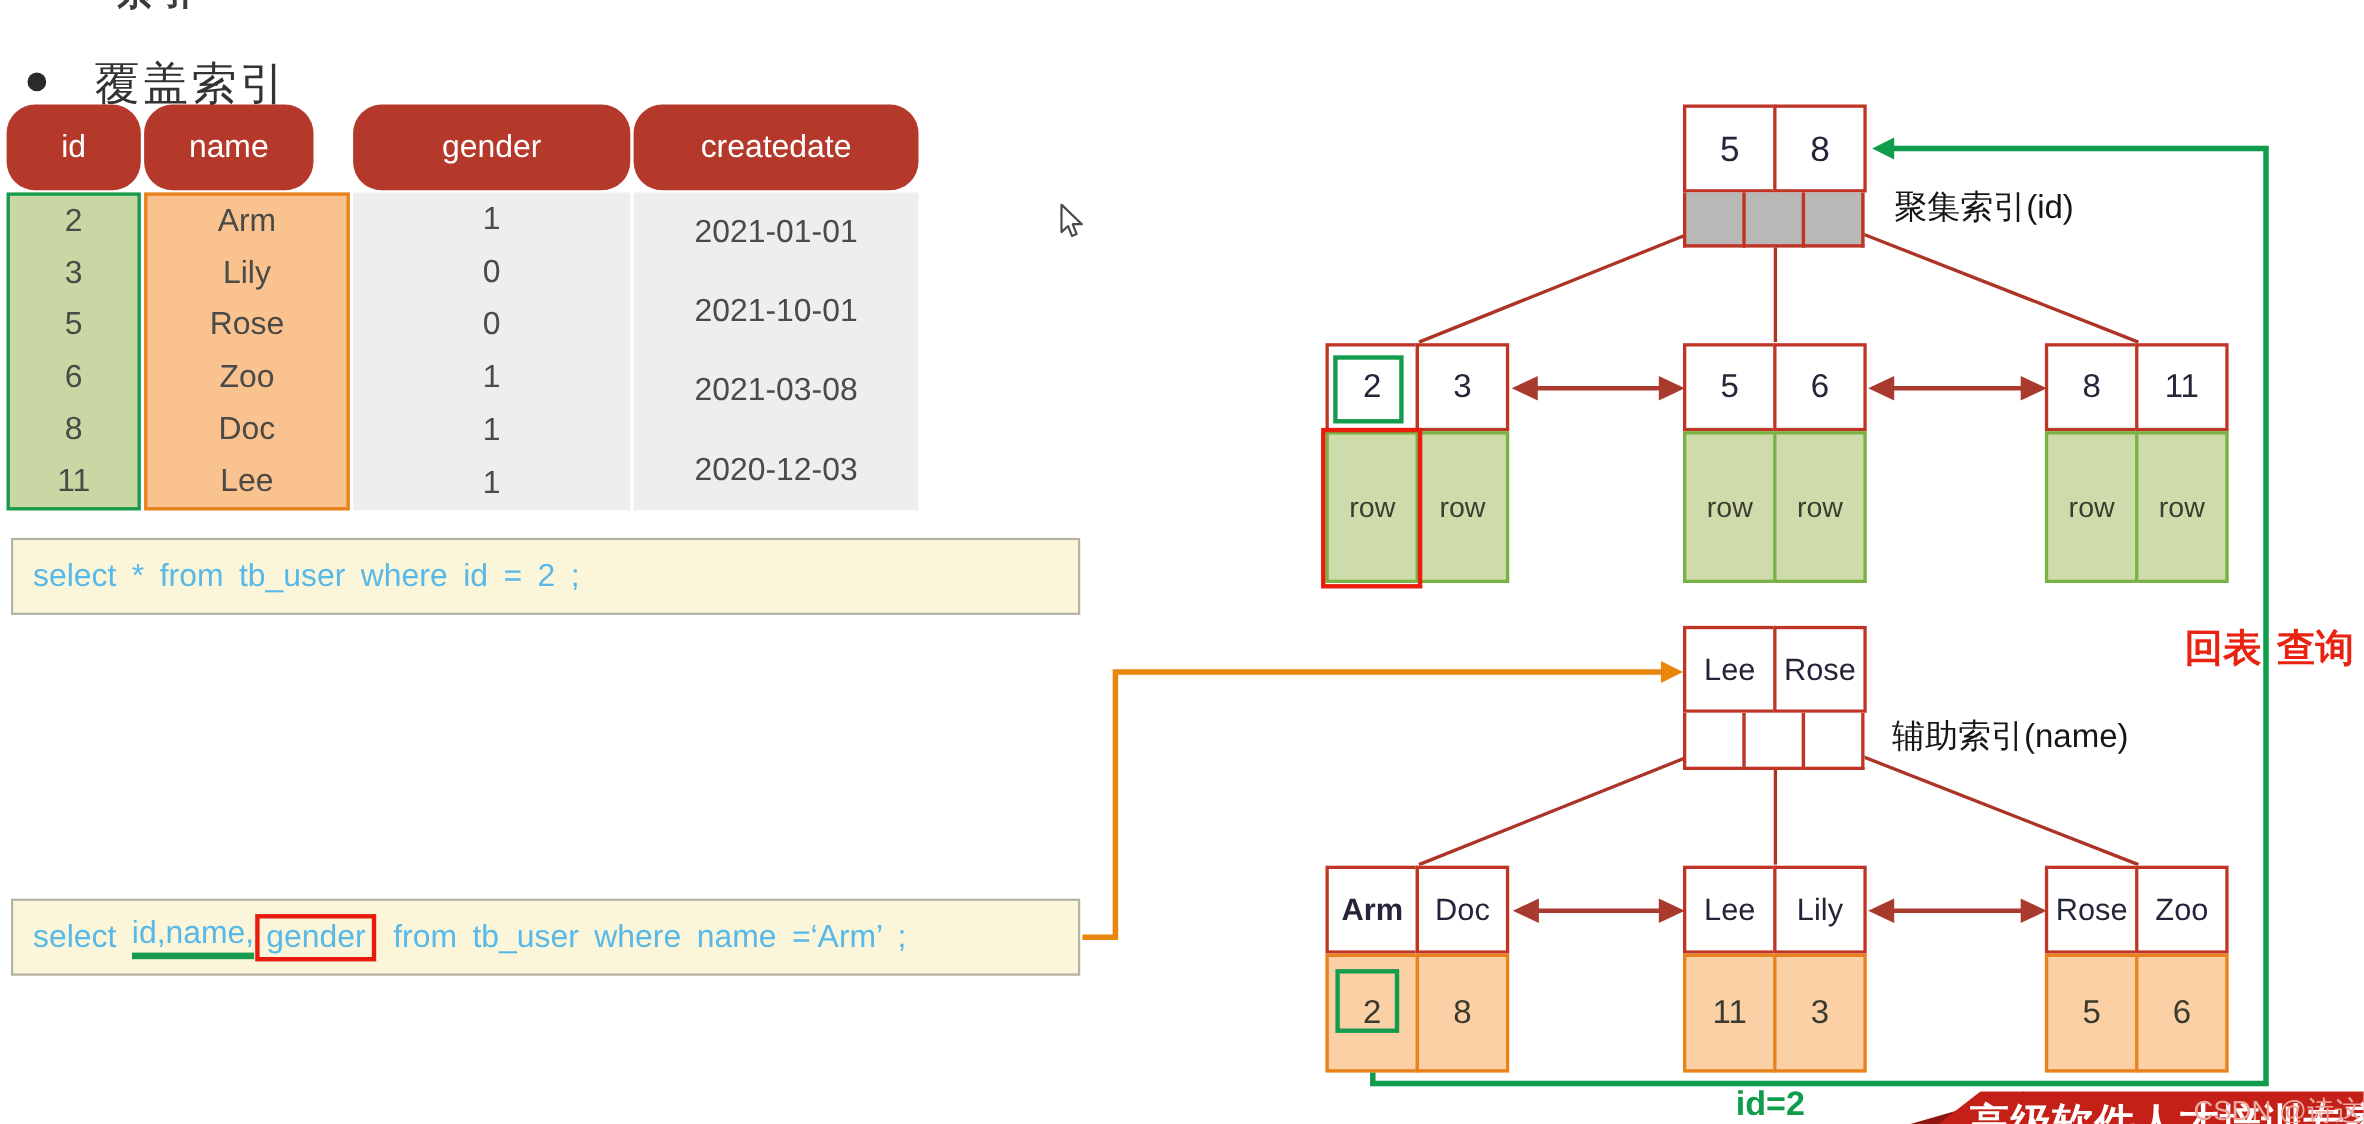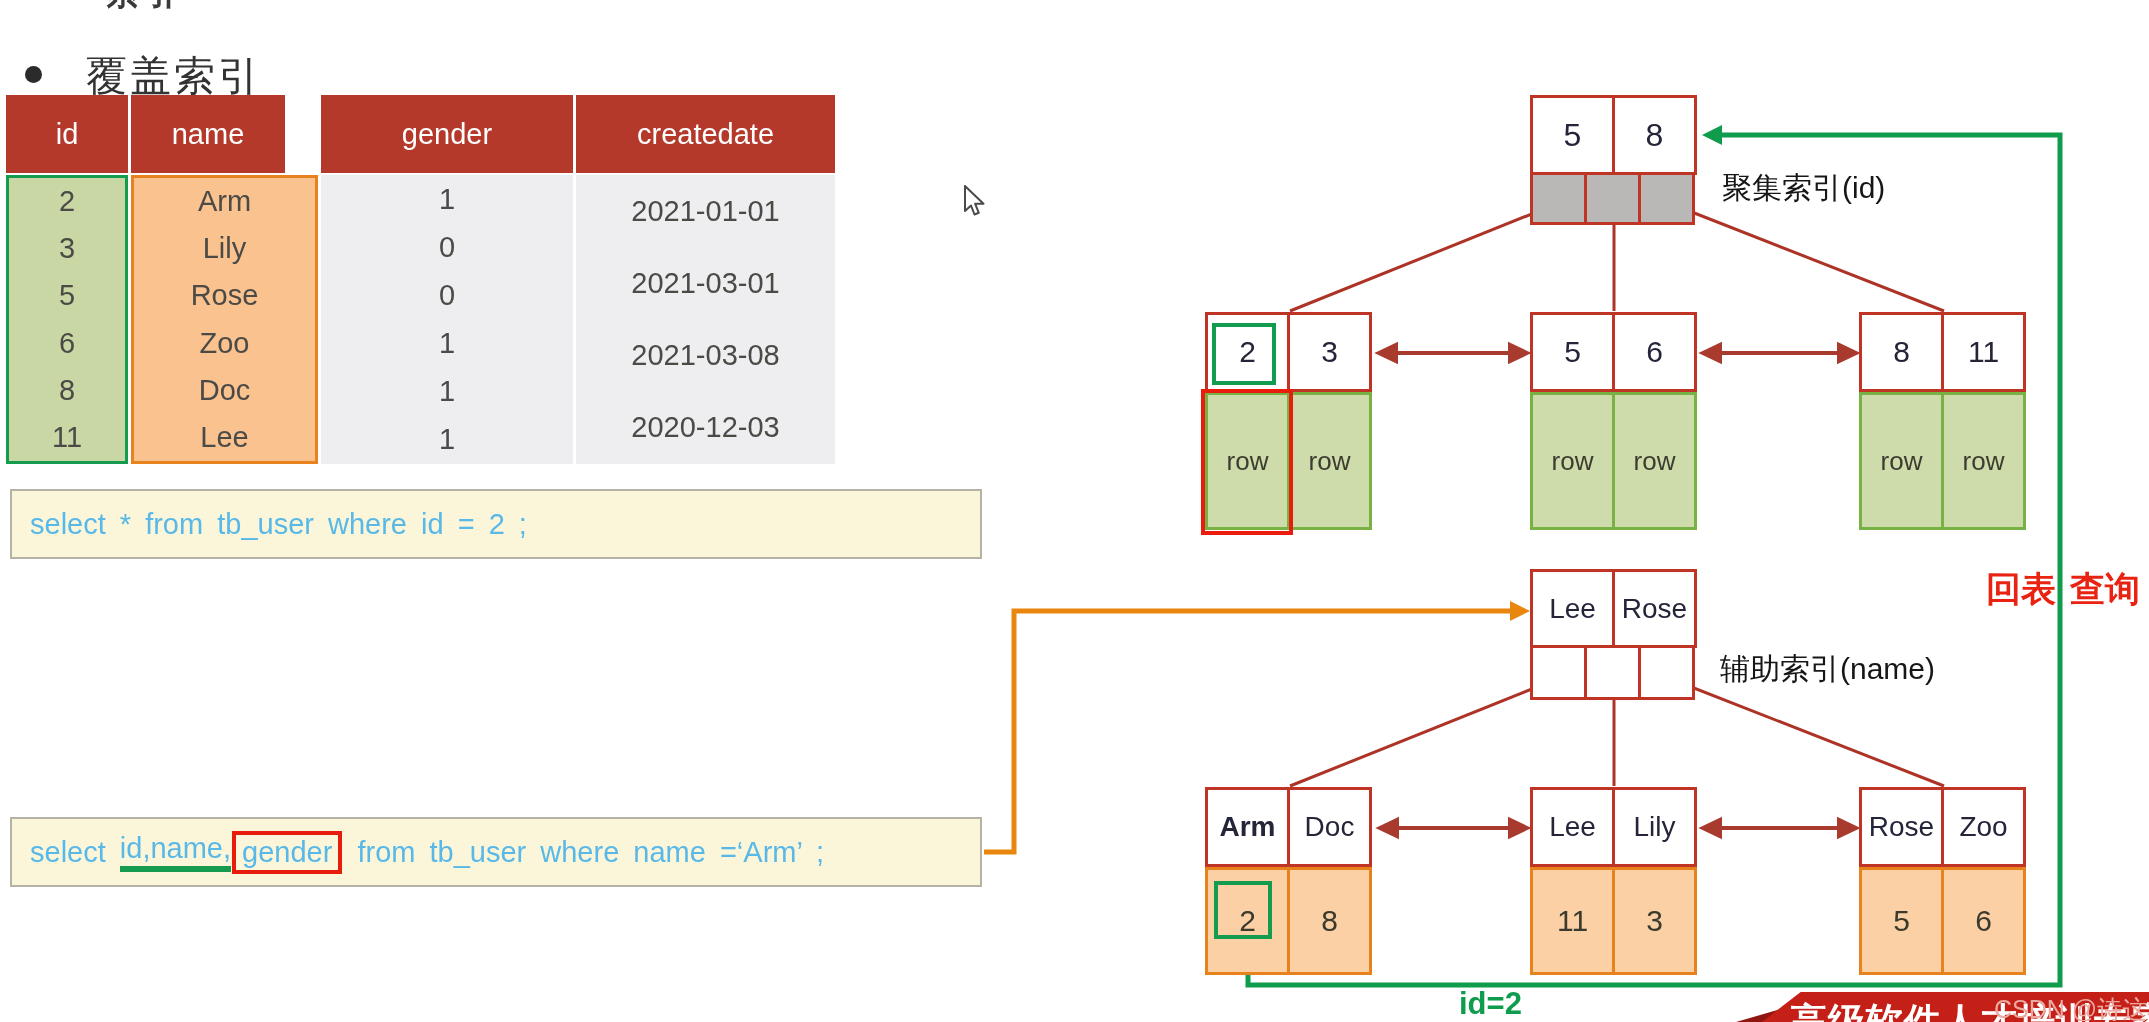--- a/index.html
+++ b/index.html
@@ -9,21 +9,21 @@
   .abs{position:absolute;box-sizing:border-box;}
 
   
   .top-clip{left:105px;top:0;width:130px;height:9px;overflow:hidden;}
   .top-clip span{position:absolute;left:0;top:-30px;font-size:34px;font-weight:700;color:#3a3a3a;letter-spacing:4px;}
   .bullet{left:25px;top:66px;width:17px;height:17px;border-radius:50%;background:#2b2b2b;}
   .page-title{left:86px;top:49px;font-size:41px;font-weight:400;color:#333;letter-spacing:3px;}
 
   
   .th{top:95px;height:78px;background:#b5392b;color:#fff;font-size:29px;
-      display:flex;align-items:center;justify-content:center;}
+      display:flex;align-items:center;justify-content:center;border-radius:26px;}
   .col-block{top:175px;height:289px;display:flex;flex-direction:column;}
   .col-block div{flex:1;display:flex;align-items:center;justify-content:center;
       font-size:29px;color:#4b4a46;}
   .blk-id{left:6px;width:122px;background:#c9d7a4;border:3px solid #169a4d;}
   .blk-name{left:131px;width:187px;background:#f9c28f;border:3px solid #e8821c;}
   .blk-gender{left:321px;width:252px;background:#eeedef;}
   .blk-date{left:576px;width:259px;background:#eeedef;}
 
   
   .sqlbox{left:10px;width:972px;height:70px;background:#fbf6d9;border:2px solid #b3b2a4;
@@ -147,21 +147,21 @@
   <div class="abs col-block blk-gender z2">
     <div>1</div>
     <div>0</div>
     <div>0</div>
     <div>1</div>
     <div>1</div>
     <div>1</div>
   </div>
   <div class="abs col-block blk-date z2">
     <div>2021-01-01</div>
-    <div>2021-03-01</div>
+    <div>2021-10-01</div>
     <div>2021-03-08</div>
     <div>2020-12-03</div>
   </div>
 
   <div class="abs sqlbox z2" style="top:489px;">
     <span>select * from tb_user where id = 2 ;</span>
   </div>
   <div class="abs sqlbox z2" style="top:817px;">
     <span>select </span><span class="u-green">id,name,</span><span class="box-red">gender</span><span> from tb_user where name =‘Arm’ ;</span>
   </div>
@@ -256,21 +256,21 @@
       <div class="vcell-orange" style="height:108px;">6</div>
     </div>
   </div>
 
   <div class="abs hl-green z3" style="left:1214px;top:881px;width:58px;height:58px;"></div>
 
   <div class="abs hb-red z2" style="left:1986px;top:566px;">
     <span>回表</span>
     <span>查询</span>
   </div>
-  <div class="abs id2 z2" style="left:1459px;top:986px;text-align:center;">id=2</div>
+  <div class="abs id2 z2" style="left:1578px;top:986px;text-align:center;">id=2</div>
 
   <div class="abs banner-wedge z5"></div>
   <div class="abs banner-body z5">
     <span>高级软件人才培训专家</span>
   </div>
   <div class="abs watermark z6">CSDN @诗这样的男</div>
 
   <svg class="abs z10" style="left:963px;top:185px;" width="30" height="34" viewBox="0 0 30 34">
     <path d="M2,1 L2,26 L8,20.5 L11.5,29.5 L15.8,27.8 L12.2,18.8 L20.5,18.8 Z" fill="#ffffff" stroke="#4a4a4a" stroke-width="2" stroke-linejoin="round"></path>
   </svg>

